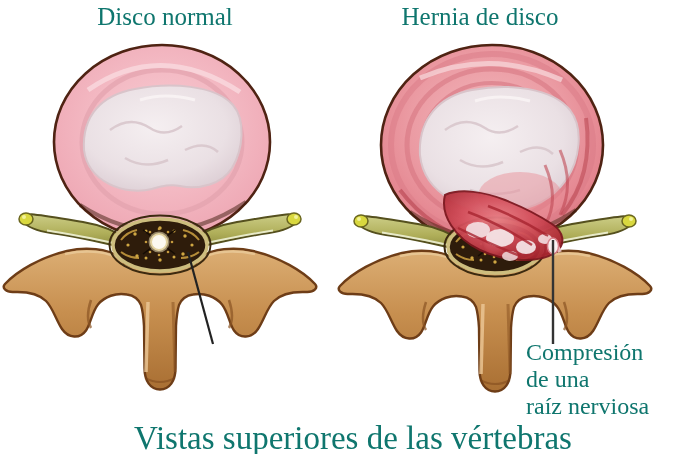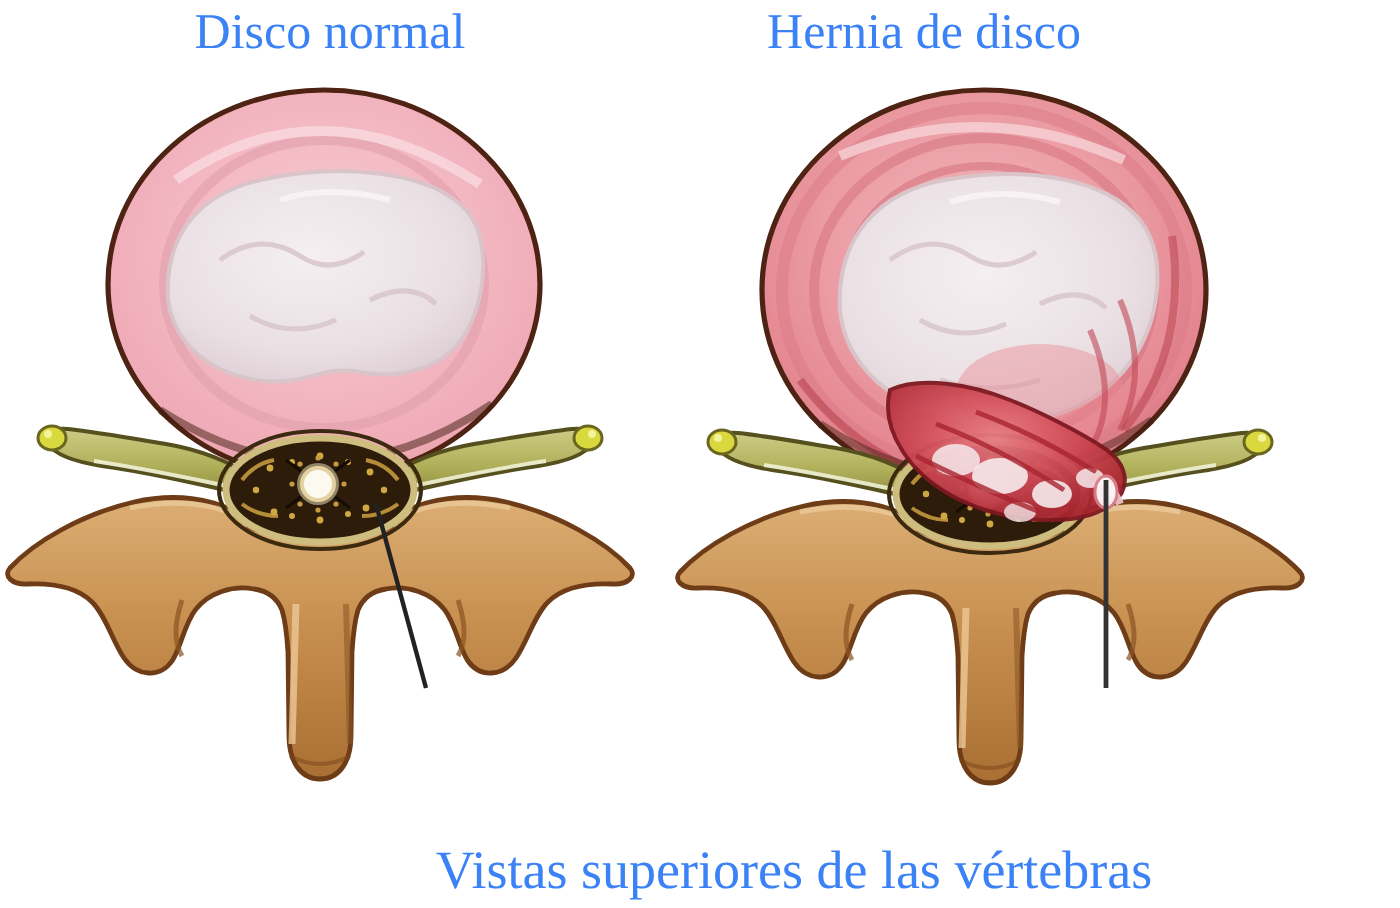--- a/index.html
+++ b/index.html
@@ -1,30 +1,30 @@
 <!DOCTYPE html>
 <html><head>
 <meta charset="utf-8">
 <style>
   html,body{margin:0;padding:0;background:#fff;}
   #stage{
     position:relative;width:700px;height:454px;background:#ffffff;
-    overflow:hidden;font-family:"Liberation Serif", serif;color:#3b82f6;
+    overflow:hidden;font-family:"Liberation Serif", serif;color:#0f766e;
   }
   #artwork{position:absolute;left:0;top:0;}
   .title{
     position:absolute;transform:translateX(-50%);
     font-size:25px;line-height:1;white-space:nowrap;
   }
   .annot{
     position:absolute;font-size:24px;line-height:1.12;white-space:pre-line;
   }
   .caption{
     position:absolute;transform:translateX(-50%);
-    font-size:27px;line-height:1;white-space:nowrap;margin-left:44px;
+    font-size:33px;line-height:1;white-space:nowrap;
   }
 </style>
 </head>
 <body>
 
 <div id="stage">
 
   <svg id="artwork" width="700" height="454" viewBox="0 0 700 454">
     <defs>
       <radialGradient id="gPink" cx="50%" cy="42%" r="62%">
@@ -196,18 +196,21 @@
     </g>
 
     <g>
       <line x1="188" y1="252" x2="213" y2="344" stroke="#222222" stroke-width="2.2"></line>
       <line x1="553" y1="240" x2="553" y2="344" stroke="#333333" stroke-width="2.4"></line>
     </g>
   </svg>
 
   <div class="title" style="left:165px;top:4px;">Disco normal</div>
 
-  <div class="title" style="left:462px;top:4px;">Hernia de disco</div>
-
-
+  <div class="title" style="left:480px;top:4px;">Hernia de disco</div>
+
+
+  <div class="annot" style="left:526px;top:339px;">Compresión
+de una
+raíz nerviosa</div>
 
   <div class="caption" style="left:353px;top:422px;">Vistas superiores de las vértebras</div>
 </div>
 
 </body></html>

